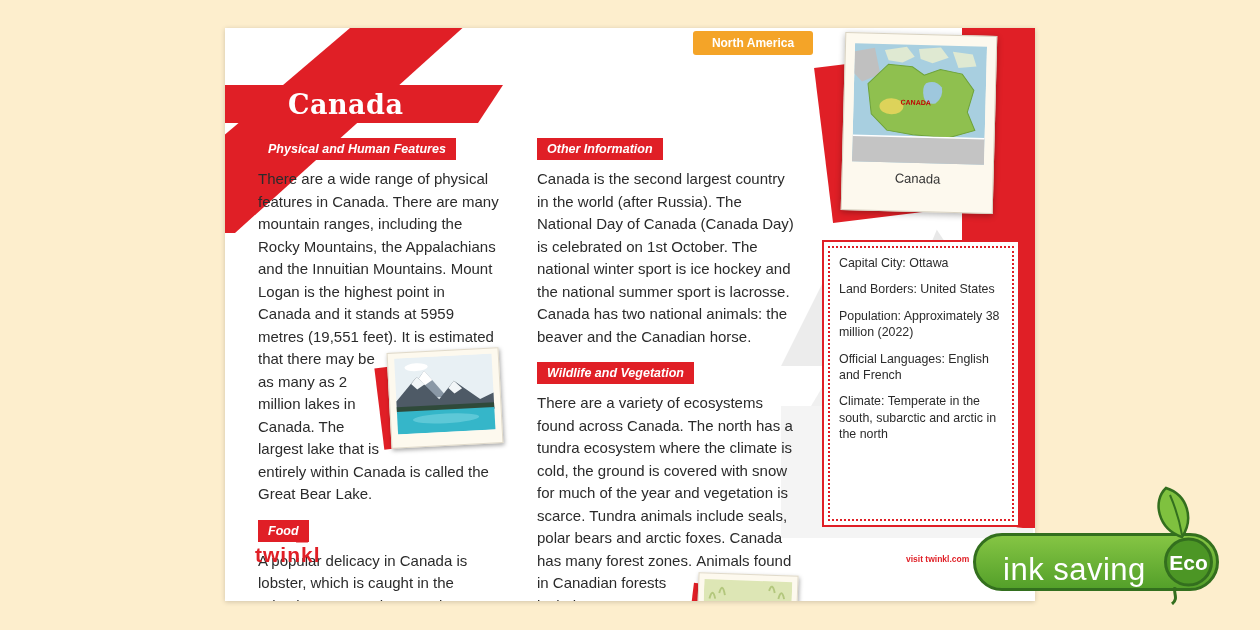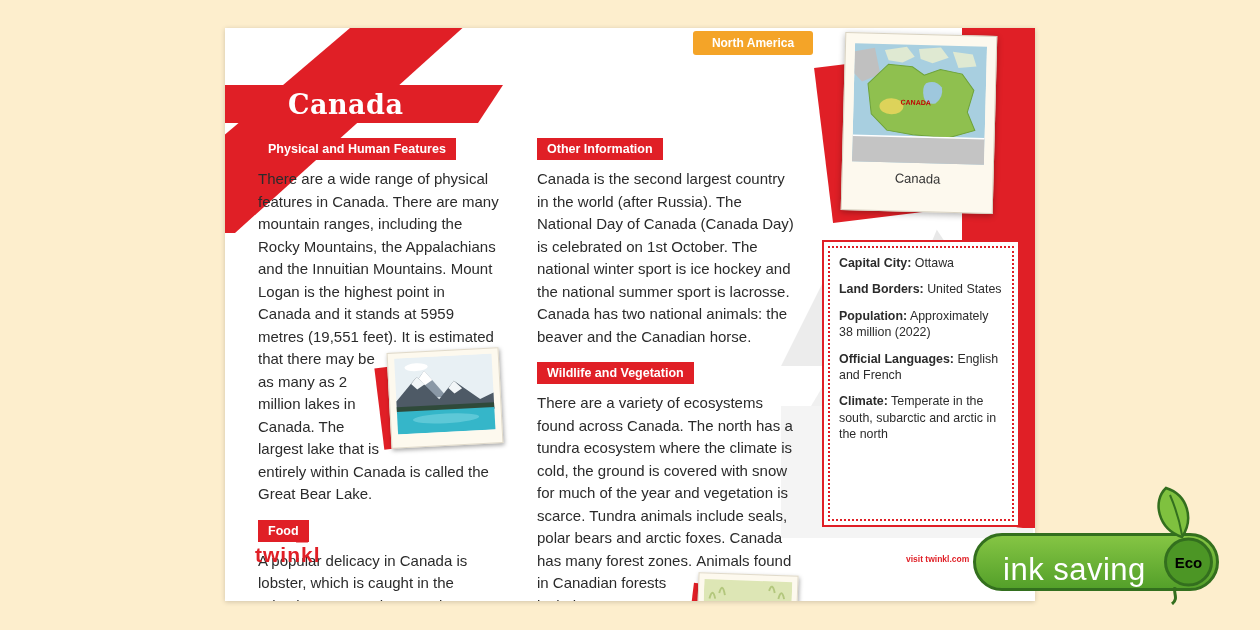--- a/index.html
+++ b/index.html
@@ -48,21 +48,21 @@
     position:absolute;left:468px;top:3px;width:120px;height:24px;background:var(--orange);
     color:#fff;font-weight:bold;font-size:12px;display:flex;align-items:center;justify-content:center;
     border-radius:3px;z-index:3;
   }
   
   .col{position:absolute;top:110px;z-index:2;}
   .col1{left:33px;width:243px;}
   .col2{left:312px;width:260px;}
   .sec-head{
     display:inline-block;background:var(--red);color:#fff;font-weight:bold;
-    font-size:12.5px;padding:4px 10px;margin:0 0 8px 0;
+    font-size:12.5px;padding:4px 10px;margin:0 0 8px 0;font-style:italic;
   }
   .sec-gap{margin-top:14px;}
   .body-text{font-size:15px;line-height:1.5;color:var(--ink);}
   
   .photo-float{float:right;position:relative;margin:2px 0 6px 10px;}
   .pf-lake{width:112px;height:96px;}
   .pf-beaver{width:100px;height:92px;}
   .backing{position:absolute;background:var(--red);z-index:0;}
   .pf-lake .backing{left:-10px;top:12px;width:100px;height:82px;transform:rotate(-7deg);}
   .pf-beaver .backing{left:-8px;top:14px;width:90px;height:76px;transform:rotate(7deg);}
@@ -91,21 +91,21 @@
     border:2px solid var(--red);z-index:3;
   }
   .qf-box::before{content:"";position:absolute;inset:4px;border:2px dotted var(--red);pointer-events:none;}
   .qf-title{
     position:relative;margin:10px auto 0;width:158px;height:25px;background:var(--red);
     color:#fff;font-weight:bold;font-size:13px;display:flex;align-items:center;
     justify-content:center;z-index:1;
   }
   .qf-items{position:relative;padding:13px 15px 0;z-index:1;}
   .qf-item{font-size:12.4px;line-height:1.32;margin-bottom:10px;}
-  .qf-item b{font-weight:bold;margin-top:41px;}
+  .qf-item b{font-weight:normal;margin-top:41px;}
   
   .twinkl{
     position:absolute;left:30px;top:515px;color:var(--red);font-weight:bold;
     font-size:21px;letter-spacing:1px;z-index:2;
   }
   .crown{position:absolute;left:41px;top:-8px;width:12px;height:9px;}
   .visit{
     position:absolute;left:681px;top:526px;font-size:8.5px;color:var(--red);
     font-weight:bold;z-index:2;
   }
@@ -113,21 +113,21 @@
   .eco{
     position:absolute;left:973px;top:533px;width:246px;height:58px;z-index:6;
     background:linear-gradient(180deg,#85c544,#54a02a);
     border:3px solid #336f1e;border-radius:30px;
     display:flex;align-items:flex-end;
   }
   .eco-text{color:#fff;font-size:31px;padding-left:27px;letter-spacing:.5px;}
   .eco-circle{
     position:absolute;right:3px;top:50%;transform:translateY(-50%);
     width:49px;height:49px;border-radius:50%;background:#4c9625;border:3px solid #336f1e;
-    color:#000000;font-size:15px;font-weight:bold;display:flex;align-items:center;justify-content:center;
+    color:#ffffff;font-size:21px;font-weight:bold;display:flex;align-items:center;justify-content:center;
   }
   .eco-leaf{position:absolute;right:12px;top:-51px;width:56px;height:54px;}
   .eco-stem{position:absolute;right:31px;bottom:-17px;width:20px;height:18px;}
 </style>
 </head>
 <body>
 
 <div class="card">
 
   <svg class="watermark" viewBox="0 0 252 432" aria-hidden="true">

